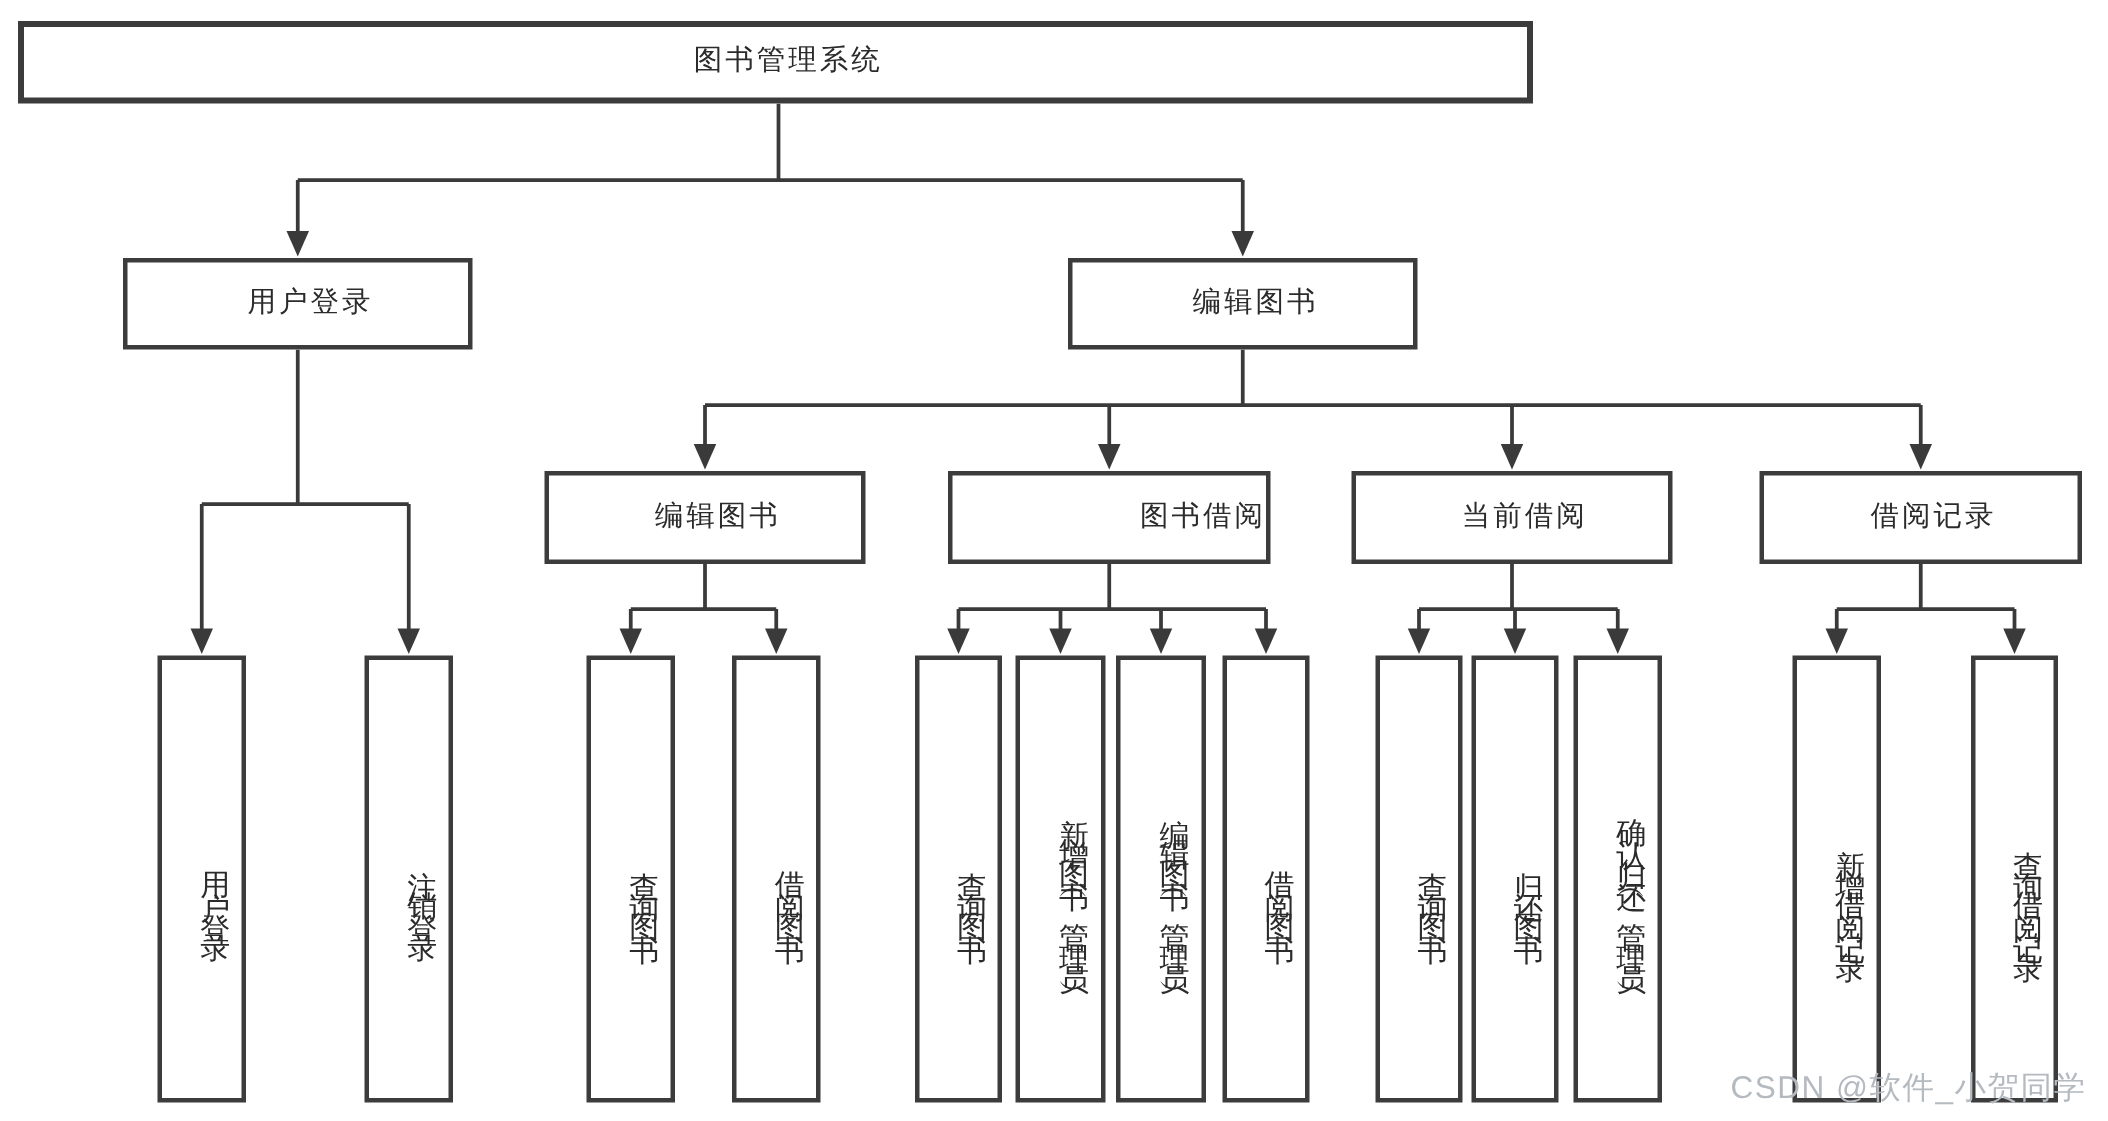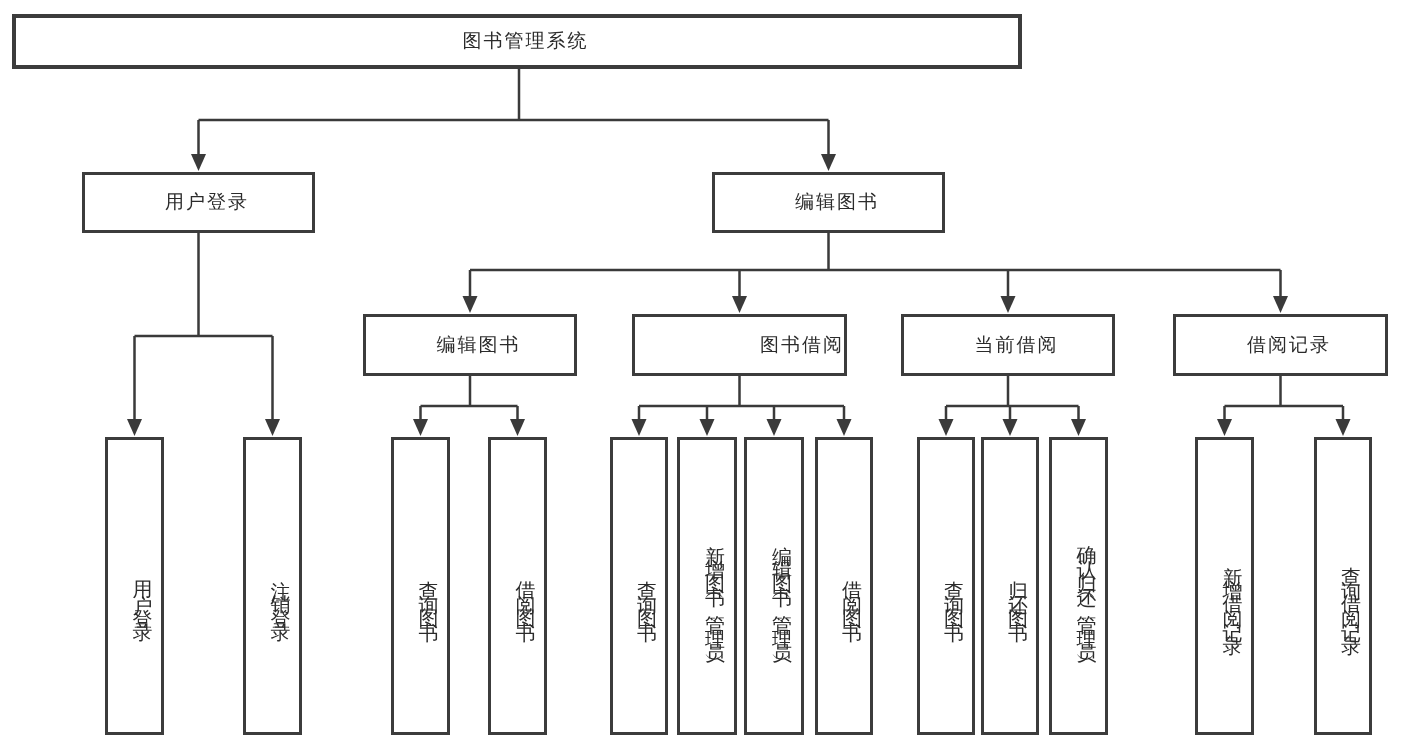--- a/index.html
+++ b/index.html
@@ -180,13 +180,14 @@
   <div class="node vert leaf n-leaf-confirm-return">
     <span class="vtxt">确认归还（管理员）</span>
   </div>
   <div class="node vert leaf n-leaf-add-record">
     <span class="vtxt">新增借阅记录</span>
   </div>
   <div class="node vert leaf n-leaf-query-record">
     <span class="vtxt">查询借阅记录</span>
   </div>
 
+  <div id="watermark">CSDN @软件_小贺同学</div>
 </div>
 
 </body></html>

